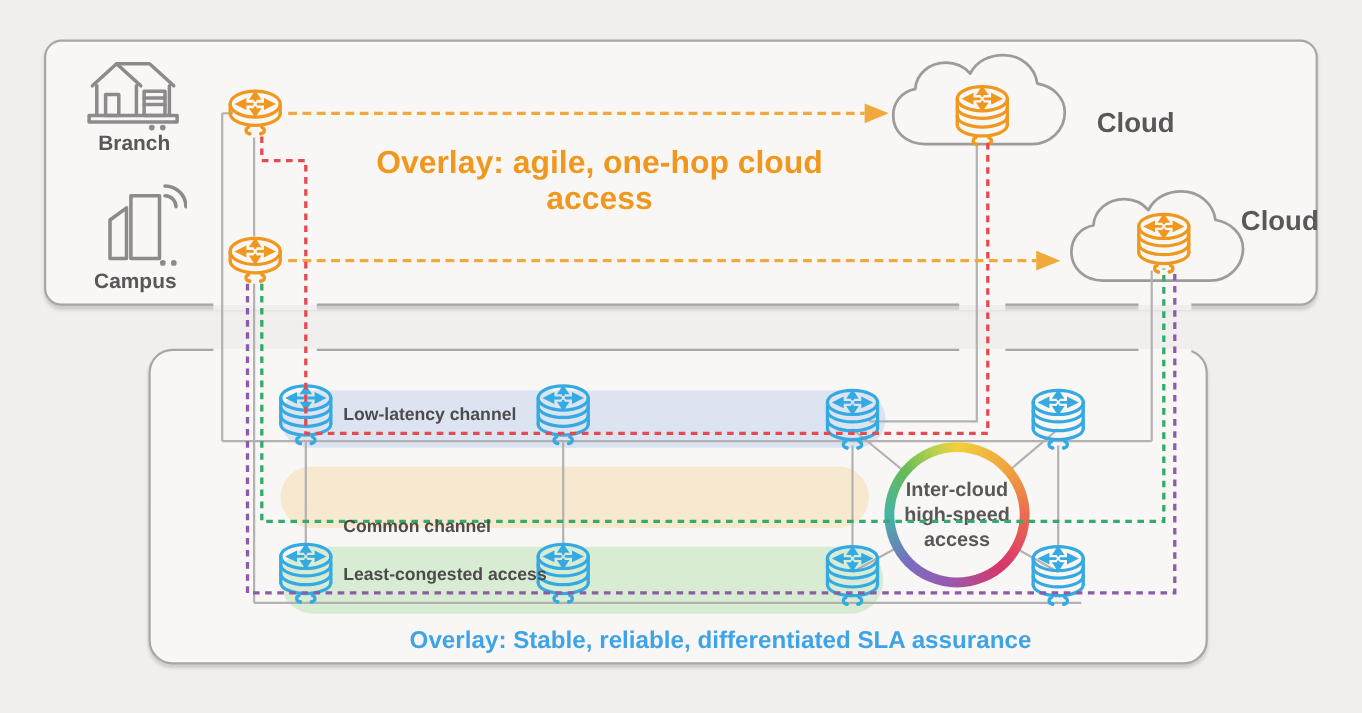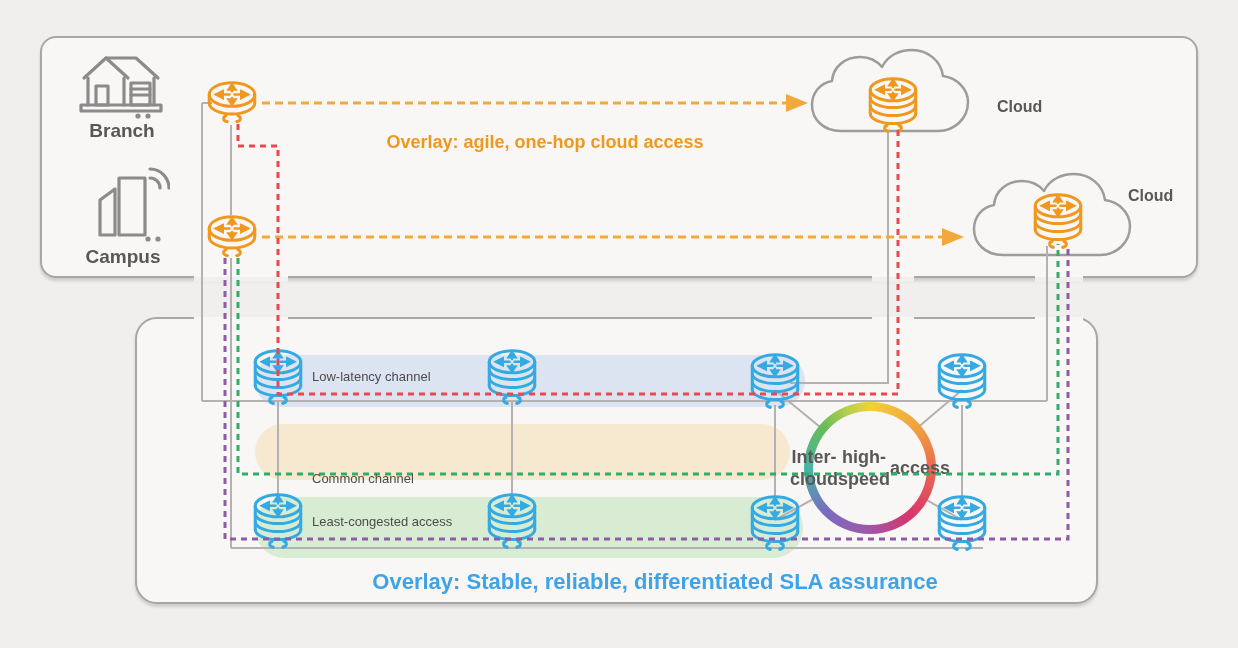--- a/index.html
+++ b/index.html
@@ -8,34 +8,34 @@
   .box{position:absolute;background:#f8f7f5;border:2px solid #a8a6a6;box-shadow:0 3px 3px rgba(120,120,120,.28);}
   #overlay-box{left:40px;top:36px;width:1154px;height:238px;border-radius:16px;}
   #underlay-box{left:135px;top:317px;width:959px;height:283px;border-radius:22px;}
   .border-gap{position:absolute;height:10px;}
   .gap-overlay{background:linear-gradient(#f8f7f5 50%,#f0efed 50%);top:272px;}
   .gap-underlay{background:linear-gradient(#f0efed 50%,#f8f7f5 50%);top:312px;}
   .band{position:absolute;border-radius:30px;}
   #band-low{left:255px;top:355px;width:550px;height:52px;background:#dce4f1;}
   #band-common{left:255px;top:424px;width:535px;height:56px;background:#f6e9d0;}
   #band-least{left:255px;top:497px;width:548px;height:61px;background:#d8ecd3;}
-  .chan-label{position:absolute;font-size:13px;font-weight:400;color:#4d4b4b;}
+  .chan-label{position:absolute;font-size:16px;font-weight:700;color:#4d4b4b;}
   .site-label{position:absolute;width:120px;text-align:center;font-size:19px;font-weight:700;color:#595757;}
-  .cloud-label{position:absolute;font-size:16px;font-weight:600;color:#595757;}
+  .cloud-label{position:absolute;font-size:25px;font-weight:600;color:#595757;}
   #overlay-caption{position:absolute;left:330px;top:132px;width:430px;text-align:center;
-    font-size:18px;font-weight:700;color:#f0981d;}
+    font-size:29px;font-weight:700;color:#f0981d;}
   #underlay-caption{position:absolute;left:290px;top:569px;width:730px;text-align:center;
     font-size:22px;font-weight:700;color:#3fa3e8;}
   .router{position:absolute;}
   .router.orange{color:#f0981d;}
   .router.blue{color:#35aae2;}
   #intercloud-ring{position:absolute;left:804px;top:402px;width:132px;height:132px;border-radius:50%;
     background:conic-gradient(from 0deg,#f2d03b,#f0a03f 50deg,#e85f55 100deg,#d8356c 140deg,#9b59ab 185deg,#7a6cc0 225deg,#45b5a5 270deg,#66bb5a 310deg,#b8d14b 340deg,#f2d03b 360deg);}
   #intercloud-inner{position:absolute;inset:9px;border-radius:50%;background:#f8f7f5;
-    display:flex;flex-direction:row;align-items:center;justify-content:center;
+    display:flex;flex-direction:column;align-items:center;justify-content:center;
     font-size:18px;font-weight:600;color:#595757;line-height:1.25;text-align:center;}
   svg.layer{position:absolute;left:0;top:0;pointer-events:none;}
 </style>
 </head>
 <body>
 
 <div id="stage">
 
   <svg width="0" height="0" style="position:absolute">
     <defs>

